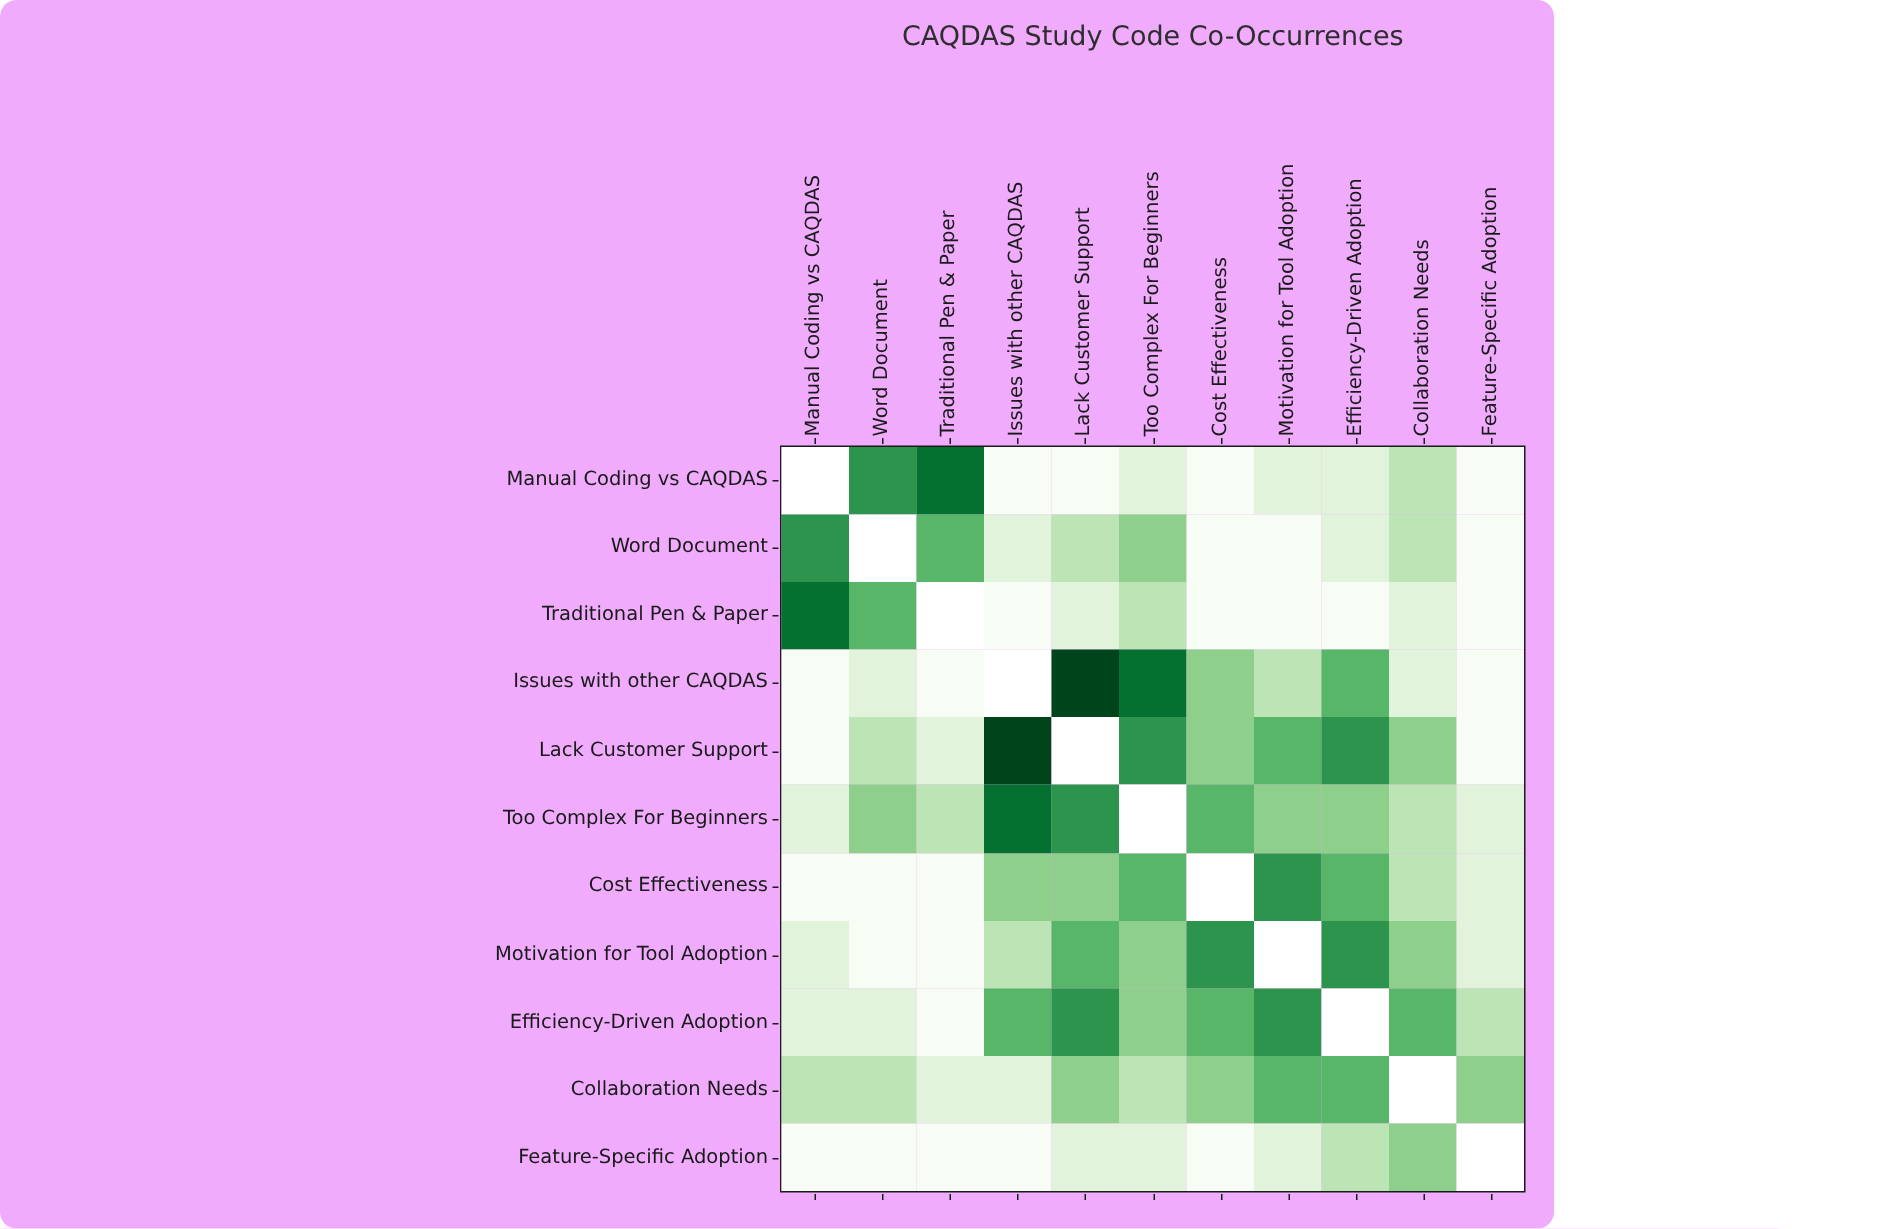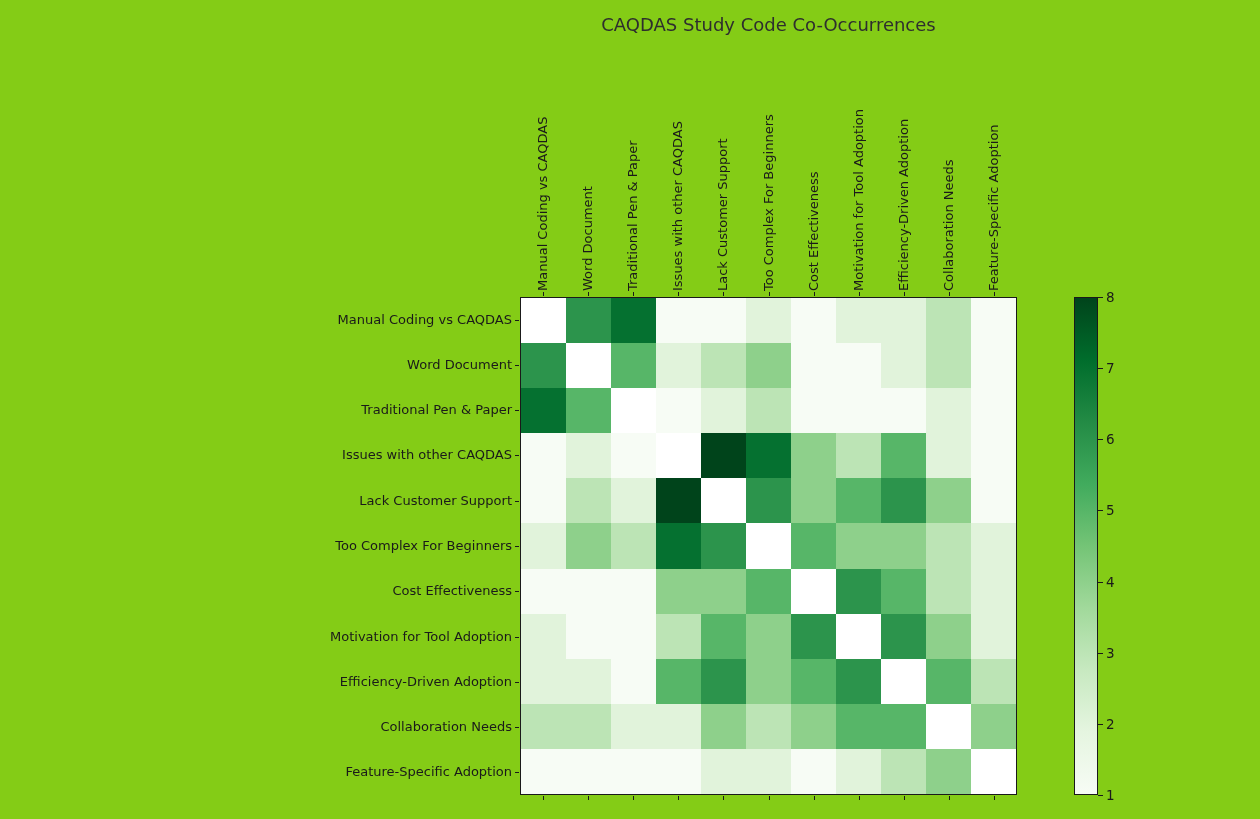--- a/index.html
+++ b/index.html
@@ -1,18 +1,18 @@
 <!DOCTYPE html>
 <html><head>
 <meta charset="utf-8">
 <style>
   html,body { margin:0; padding:0; background:#ffffff; }
   #figure {
-    position:relative; width:1260px; height:819px; background:#84cc16;
-    font-family:"DejaVu Sans", sans-serif; overflow:hidden;
+    position:relative; width:1036px; height:819px; background:#f0abfc;
+    font-family:"DejaVu Sans", sans-serif; overflow:hidden;border-radius:11px;
   }
   #chart-title {
     position:absolute; left:520px; top:14px; width:497px;
     text-align:center; font-size:18px; color:#2e2e2e; white-space:nowrap;
   }
   #plot-area {
     position:absolute; left:520px; top:297px; width:497px; height:498px;
     border:1px solid #1a1a1a; box-sizing:border-box;
     display:grid; grid-template-columns:repeat(11,1fr); grid-template-rows:repeat(11,1fr);
   }

